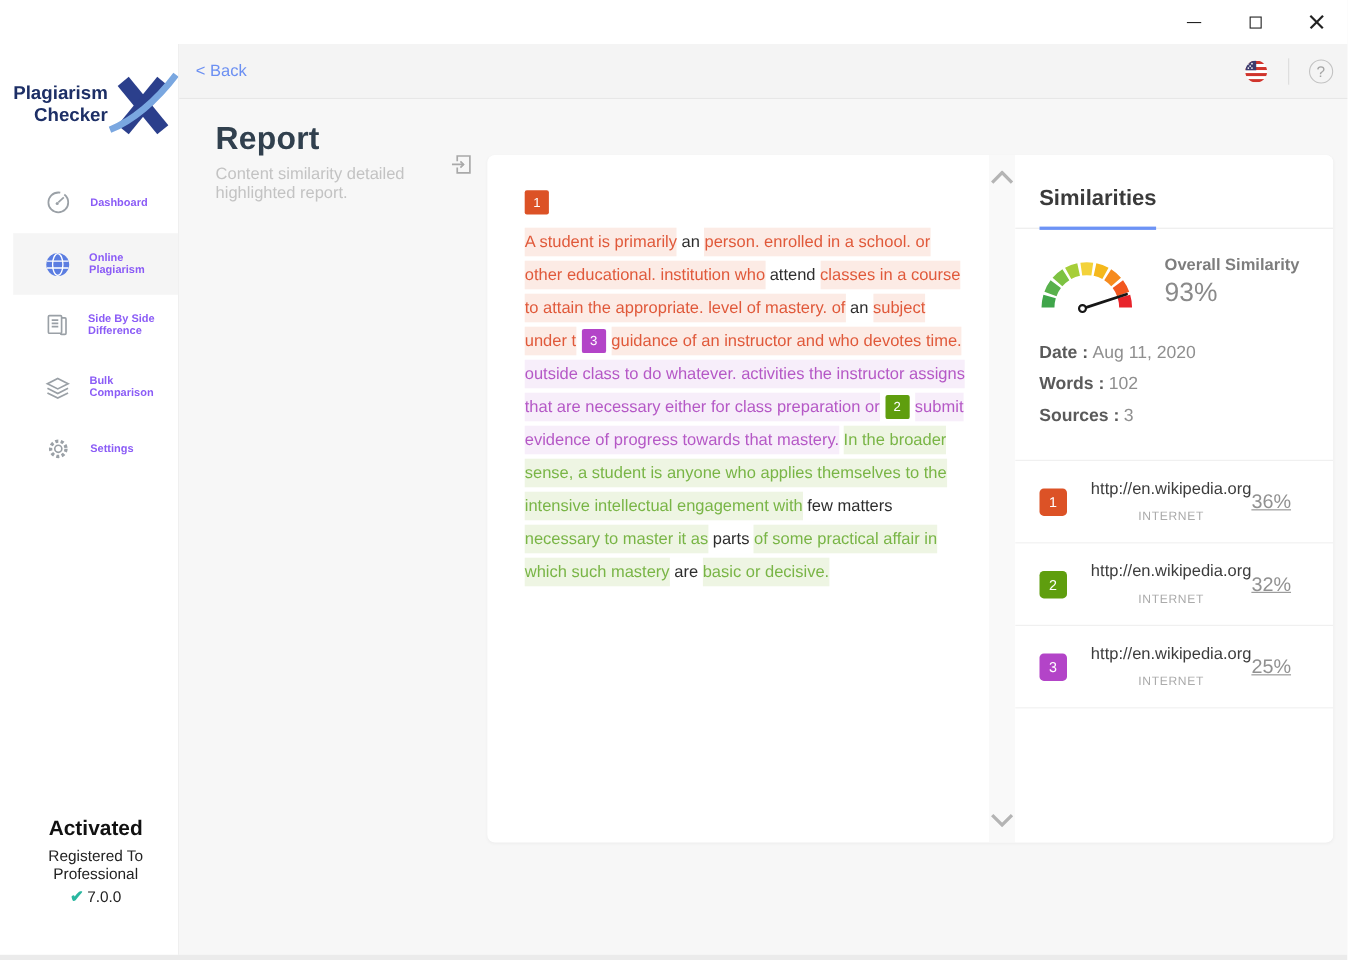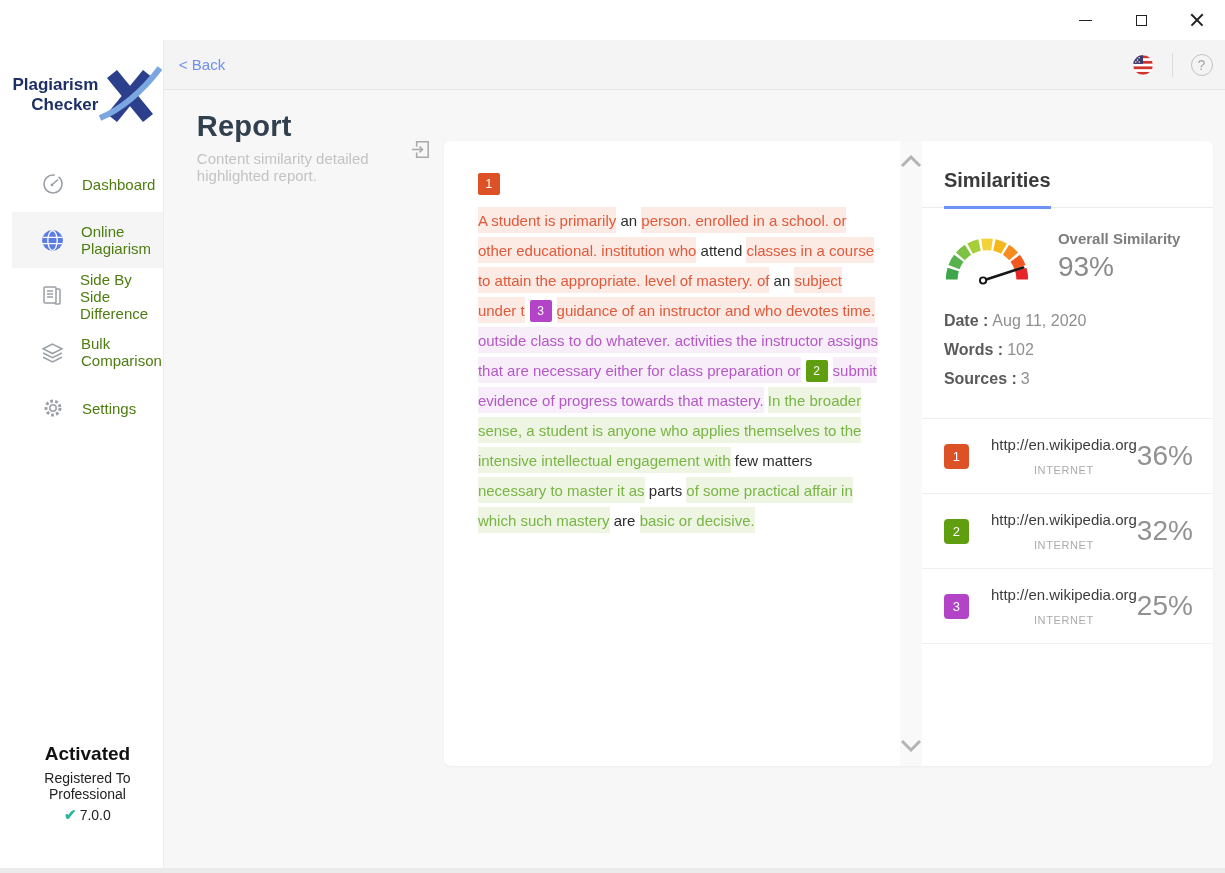--- a/index.html
+++ b/index.html
@@ -23,21 +23,21 @@
   .main { flex:1; background:#f7f7f7; display:flex; flex-direction:column; }
 
   
   .logo { display:flex; align-items:center; justify-content:center; padding:24px 0 18px 0; }
   .logo-text { text-align:right; color:#1d2f66; font-weight:bold; font-size:17px; line-height:20px; margin-right:2px; }
   .logo-x { position:relative; width:64px; height:62px; margin-left:-2px; }
   .nav { margin-top:12px; }
   .nav-item { display:flex; align-items:center; height:56px; padding-left:28px; cursor:pointer; }
   .nav-item.active { background:#f5f5f5; }
   .nav-icon { width:26px; height:26px; display:flex; align-items:center; justify-content:center; margin-right:16px; }
-  .nav-label { font-size:15px; font-weight:400; color:#4d7c0f; }
+  .nav-label { font-size:10px; font-weight:700; color:#8b5cf6; }
   .activation { margin-top:auto; text-align:center; padding-bottom:44px; }
   .act-title { font-size:19px; font-weight:bold; color:#111; }
   .act-sub { font-size:14px; color:#222; margin-top:5px; }
   .act-ver { font-size:14px; color:#222; margin-top:4px; display:flex; align-items:center; justify-content:center; gap:3px; }
   .act-check { color:#2ab7a0; font-weight:bold; font-size:15px; }
 
   
   .topbar { height:50px; background:#f4f4f4; border-bottom:1px solid #e7e7e7; display:flex; align-items:center; padding:0 30px 0 15px; }
   .back-link { color:#6b8ff2; font-size:15px; cursor:pointer; }
   .topbar-right { margin-left:auto; display:flex; align-items:center; gap:18px; }
@@ -72,35 +72,35 @@
   .panel { width:405px; background:#fff; padding:20px 0 0 0; }
   .tab-row { border-bottom:1px solid #ebebeb; padding:0 22px; }
   .tab { display:inline-block; font-size:20px; font-weight:700; color:#3a3a3a; padding:8px 0 14px 0; cursor:pointer; }
   .tab-wrap { display:inline-block; }
   .tab-u { height:3px; background:#6d93f5; margin-bottom:-2px; }
 
   .overall { display:flex; align-items:center; padding:16px 22px 6px 16px; }
   .gauge { width:98px; height:64px; }
   .overall-info { margin-left:22px; }
   .overall-label { font-size:15px; font-weight:600; color:#7d7d7d; }
-  .overall-value { font-size:28px; color:#8a8a8a; margin-top:4px; }
+  .overall-value { font-size:24px; color:#8a8a8a; margin-top:4px; }
 
   .meta { padding:18px 22px 14px 22px; border-bottom:1px solid #efefef; }
   .meta-row { font-size:16px; margin-bottom:11px; }
   .meta-row:last-child { margin-bottom:16px; }
   .meta-label { font-weight:bold; color:#5a5a5a; }
   .meta-value { color:#8f8f8f; margin-left:4px; }
 
   .sources { }
   .source-row { display:flex; align-items:center; padding:14px 38px 14px 22px; border-bottom:1px solid #efefef; height:75px; cursor:pointer; }
   .src-badge { width:25px; height:25px; border-radius:4px; color:#fff; font-size:13px; display:flex; align-items:center; justify-content:center; flex-shrink:0; }
   .src-mid { margin-left:22px; }
   .src-url { font-size:15px; color:#3c3c3c; }
   .src-type { font-size:11px; color:#ababab; letter-spacing:0.6px; margin-top:11px;text-align:center; }
-  .src-pct { margin-left:auto; font-size:28px; color:#919191; }
+  .src-pct { margin-left:auto; font-size:18px; color:#919191;text-decoration:underline; }
 
   .bottom-edge { position:absolute; left:0; bottom:0; width:100%; height:5px; background:#ebebeb; }
 </style>
 </head>
 <body>
 
 <div class="window">
 
   <div class="titlebar">
     <div class="win-btn">

